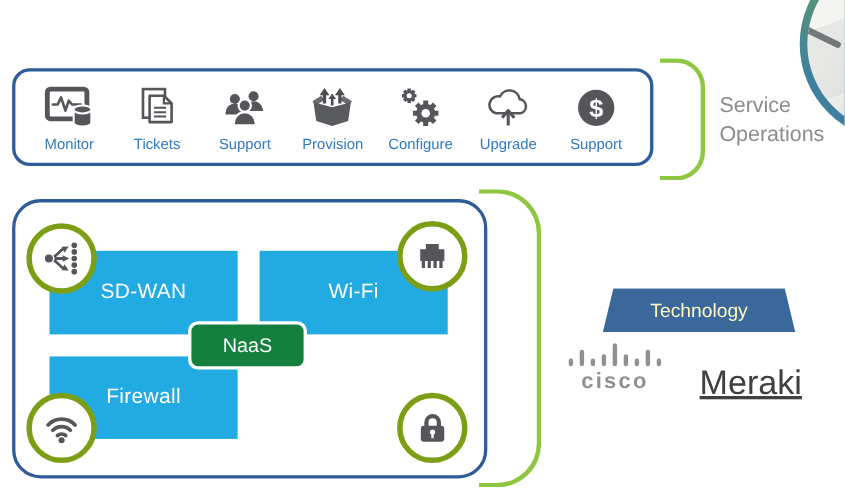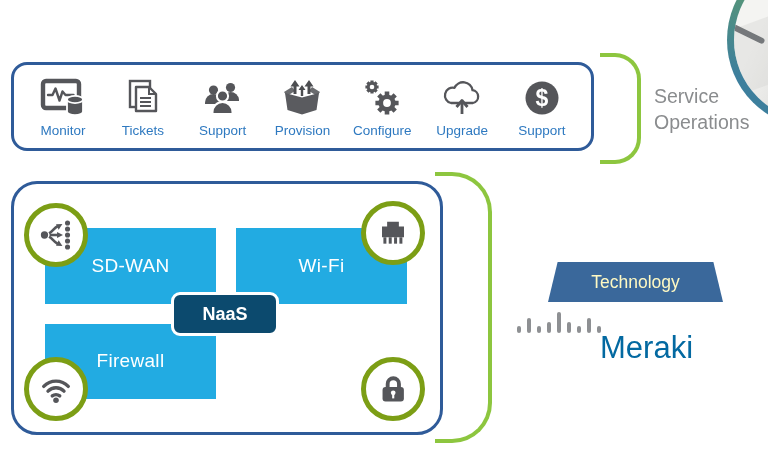--- a/index.html
+++ b/index.html
@@ -36,39 +36,39 @@
                 opacity:.45;transform:rotate(-20deg);}
 
   
   .naas-box{position:absolute;left:11px;top:181px;width:432px;height:254px;box-sizing:border-box;
             border:3px solid #2f5b99;border-radius:26px;background:#fff;}
   .quad-grid{position:absolute;left:31px;top:44px;width:362px;height:171px;display:grid;
              grid-template-columns:1fr 1fr;grid-template-rows:1fr 1fr;gap:20px;}
   .quad{background:#22abe2;display:flex;align-items:center;justify-content:center;}
   .quad span{color:#fff;font-size:19px;letter-spacing:.3px;}
   .naas-center{position:absolute;left:157px;top:108px;width:108px;height:44px;box-sizing:border-box;
-               background:#0c4a6e;border:3px solid #fff;border-radius:9px;z-index:3;
+               background:#15803d;border:3px solid #fff;border-radius:9px;z-index:3;
                display:flex;align-items:center;justify-content:center;
-               color:#fff;font-weight:bold;font-size:18px;}
+               color:#fff;font-weight:normal;font-size:18px;}
   .corner-circle{position:absolute;width:54px;height:54px;border:5px solid #7c9e15;border-radius:50%;
                  background:#fff;z-index:4;display:flex;align-items:center;justify-content:center;}
   .cc-tl{left:10px;top:19px;} .cc-tr{left:347px;top:17px;}
   .cc-bl{left:10px;top:173px;} .cc-br{left:347px;top:173px;}
 
   
   .tech-banner{position:absolute;left:548px;top:262px;width:175px;height:40px;background:#3a689b;
                clip-path:polygon(5.5% 0,94.5% 0,100% 100%,0% 100%);
                display:flex;align-items:center;justify-content:center;}
   .tech-banner span{color:#fef9c3;font-size:17.5px;}
   .cisco-logo{position:absolute;left:514px;top:311px;width:90px;}
   .cisco-bars{display:flex;align-items:flex-end;justify-content:center;gap:6px;height:22px;}
   .cisco-bars i{display:block;width:4px;background:#8e9093;border-radius:2px;}
   .cisco-word{text-align:center;font-size:20px;font-weight:bold;letter-spacing:2px;
               color:#8e9093;margin-top:3px;}
-  .meraki-word{position:absolute;left:600px;top:330px;font-size:31px;color:#0369a1;}
+  .meraki-word{position:absolute;left:636px;top:330px;font-size:31px;color:#404040;text-decoration:underline;}
 </style>
 </head>
 <body>
 
 <div class="stage">
 
 
   <div class="icon-box">
 
     <div class="svc-item">
@@ -247,17 +247,18 @@
       <i style="height:7px"></i>
         <i style="height:15px"></i>
         <i style="height:7px"></i>
       <i style="height:11px"></i>
         <i style="height:21px"></i>
         <i style="height:11px"></i>
       <i style="height:7px"></i>
         <i style="height:15px"></i>
         <i style="height:7px"></i>
     </div>
+    <div class="cisco-word">cisco</div>
   </div>
 
   <div class="meraki-word">Meraki</div>
 
 </div>
 
 </body></html>

